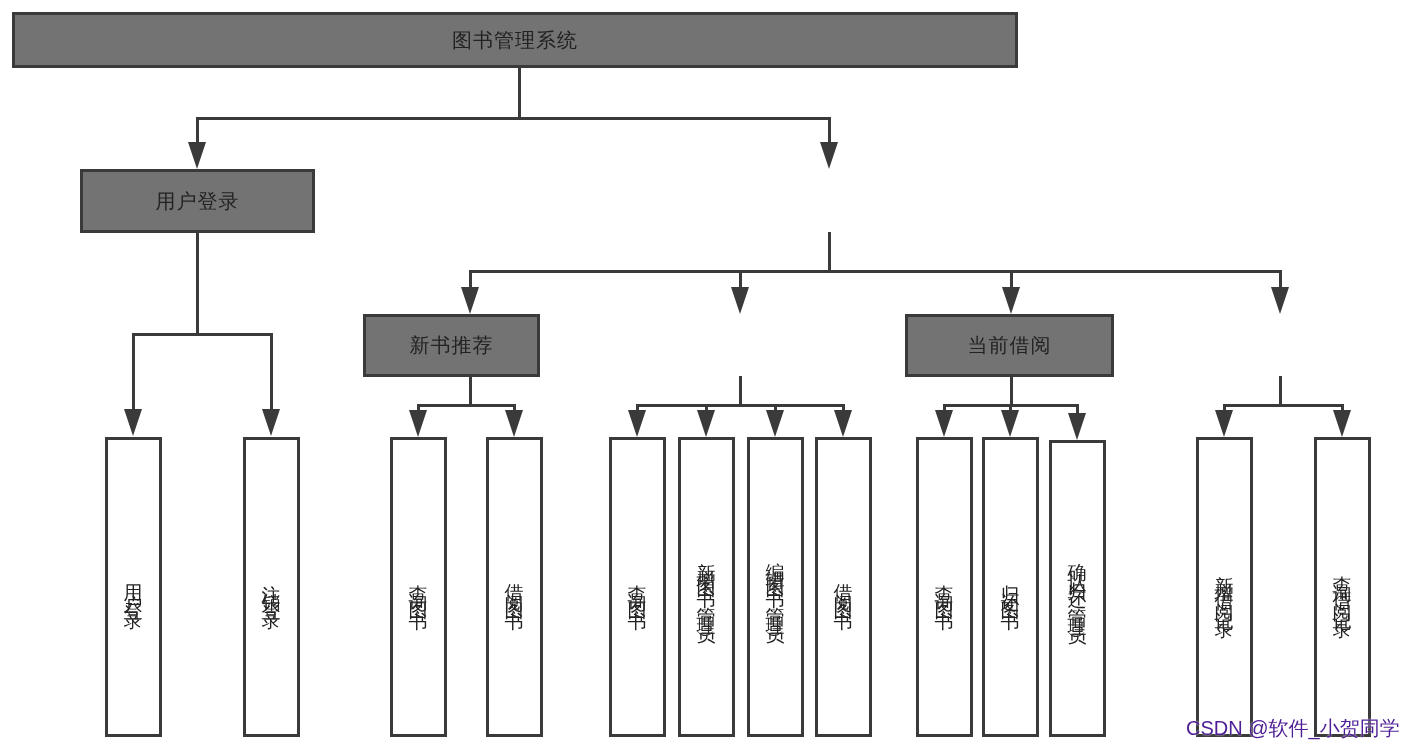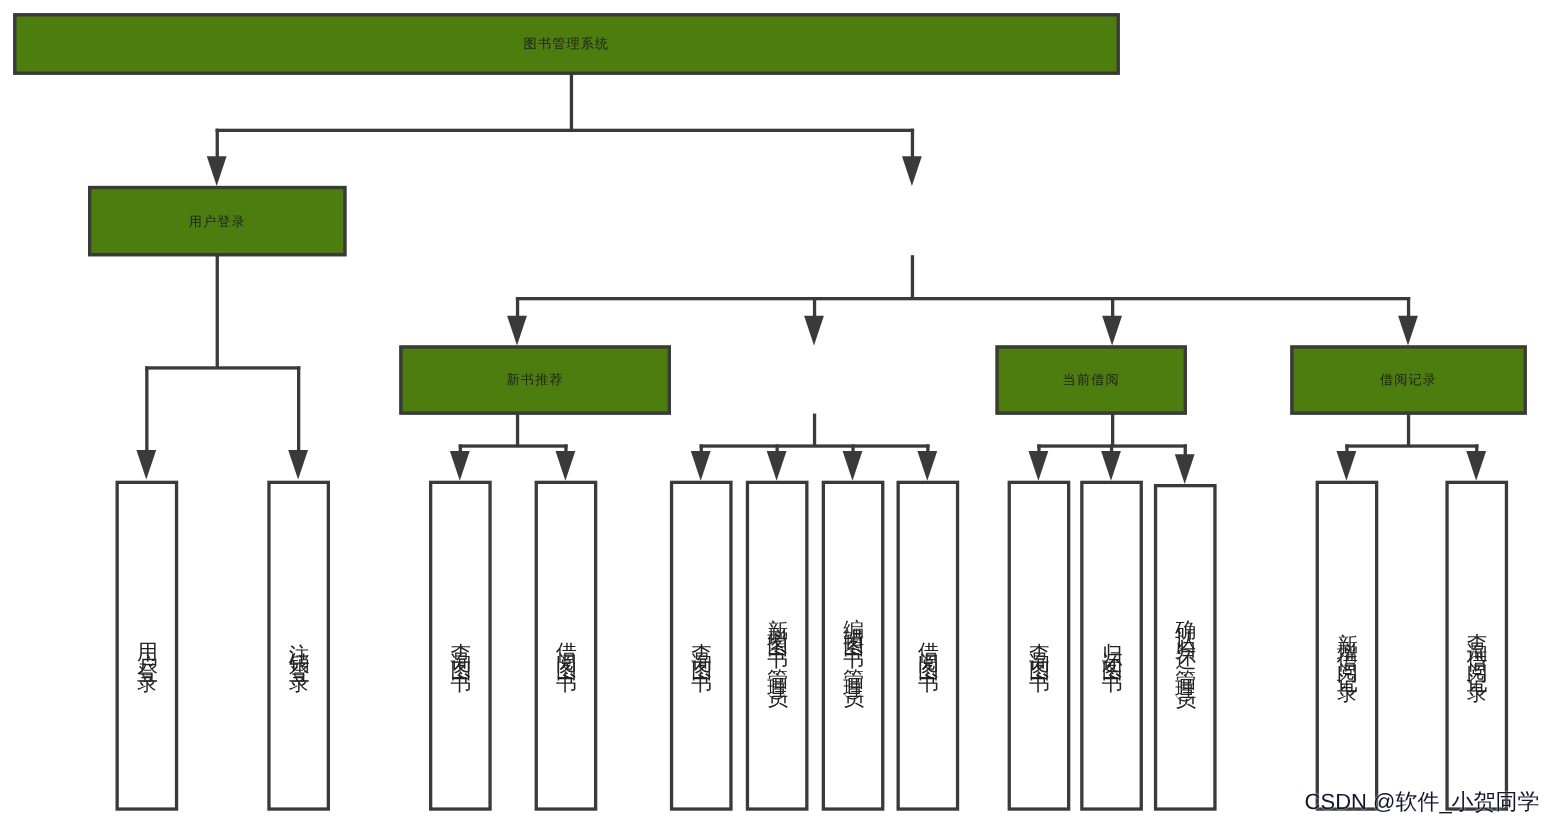--- a/index.html
+++ b/index.html
@@ -1,55 +1,54 @@
 <!DOCTYPE html>
 <html><head>
 <meta charset="utf-8">
 <style>
   html,body{margin:0;padding:0;background:#ffffff;}
   #canvas{
     position:relative;width:1405px;height:747px;background:#ffffff;overflow:hidden;
     font-family:"Liberation Sans","DejaVu Sans",sans-serif;color:#222222;
   }
   .node{
-    position:absolute;box-sizing:border-box;border:3px solid #3a3a3a;background:#4d7c0f;
+    position:absolute;box-sizing:border-box;border:3px solid #3a3a3a;background:#737373;
     display:flex;align-items:center;justify-content:center;
-    font-size:12px;letter-spacing:1px;color:#222222;
+    font-size:20px;letter-spacing:1px;color:#222222;
   }
   .leaf{
     position:absolute;box-sizing:border-box;border:3px solid #3a3a3a;background:#ffffff;
     width:57px;top:437px;height:300px;
     display:flex;align-items:center;justify-content:center;
     writing-mode:vertical-rl;text-orientation:mixed;
     font-size:19px;letter-spacing:9px;color:#222222;line-height:1;
   }
   .vline{position:absolute;width:3px;background:#3a3a3a;}
   .hline{position:absolute;height:3px;background:#3a3a3a;}
   .arrow{
     position:absolute;width:0;height:0;
     border-left:9px solid transparent;border-right:9px solid transparent;
     border-top:27px solid #3a3a3a;
   }
   .watermark{
-    position:absolute;left:1186px;top:715px;font-size:20px;color:#0f172a;
+    position:absolute;left:1186px;top:715px;font-size:20px;color:#4c1d95;
     text-shadow:0 0 2px #ffffff;white-space:nowrap;z-index:5;text-align:center;
   }
 </style>
 </head>
 <body>
 
 <div id="canvas">
 
   <div class="node" style="left:12px;top:12px;width:1006px;height:56px">图书管理系统</div>
 
   <div class="node" style="left:80px;top:169px;width:235px;height:64px">用户登录</div>
 
-  <div class="node" style="left:363px;top:314px;width:247px;height:63px">新书推荐</div>
-  <div class="node" style="left:905px;top:314px;width:174px;height:63px">当前借阅</div>
-  <div class="node" style="left:1173px;top:314px;width:215px;height:63px">借阅记录</div>
+  <div class="node" style="left:363px;top:314px;width:177px;height:63px">新书推荐</div>
+  <div class="node" style="left:905px;top:314px;width:209px;height:63px">当前借阅</div>
 
   <div class="leaf" style="left:105px">用户登录</div>
   <div class="leaf" style="left:243px">注销登录</div>
 
   <div class="leaf" style="left:390px">查询图书</div>
   <div class="leaf" style="left:486px">借阅图书</div>
 
   <div class="leaf" style="left:609px">查询图书</div>
   <div class="leaf" style="left:678px">新增图书（管理员）</div>
   <div class="leaf" style="left:747px">编辑图书（管理员）</div>

